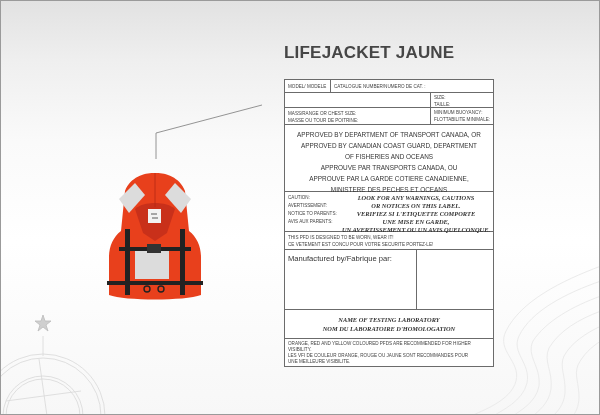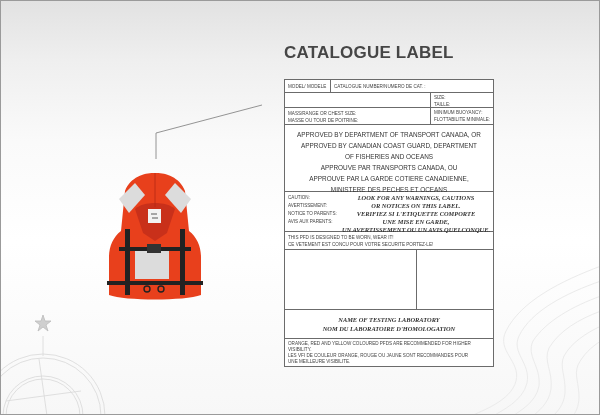--- a/index.html
+++ b/index.html
@@ -66,21 +66,21 @@
     <rect x="75" y="58" width="5" height="66" fill="#222"></rect>
     <rect x="14" y="76" width="72" height="4" fill="#222"></rect>
     <rect x="42" y="73" width="14" height="9" fill="#333"></rect>
     <rect x="2" y="110" width="96" height="4" fill="#222"></rect>
     <circle cx="42" cy="118" r="3" fill="none" stroke="#222" stroke-width="1.4"></circle>
     <circle cx="56" cy="118" r="3" fill="none" stroke="#222" stroke-width="1.4"></circle>
 
     <line x1="50" y1="2" x2="50" y2="36" stroke="#b52a14" stroke-width="0.8"></line>
   </svg>
 
-  <div class="title">CATALOGUE LABEL</div>
+  <div class="title">LIFEJACKET JAUNE</div>
 
   <div class="label">
 
     <div class="row" style="top:0;height:13px;">
       <div class="cell tiny" style="left:3px;width:42px;padding-top:3px;">MODEL/ MODELE</div>
       <div class="cell tiny vdiv" style="left:45px;right:0;padding:3px 0 0 3px;">CATALOGUE NUMBER/NUMERO DE CAT. :</div>
     </div>
 
     <div class="row" style="top:13px;height:15px;">
       <div class="cell tiny vdiv" style="left:145px;right:0;padding:1px 0 0 3px;">
@@ -124,20 +124,21 @@
         <div>UN AVERTISSEMENT OU UN AVIS QUELCONQUE.</div>
       </div>
     </div>
 
     <div class="row tiny" style="top:152px;height:18px;padding:2px 0 0 3px;">
       <div>THIS PFD IS DESIGNED TO BE WORN, WEAR IT!</div>
       <div>CE VETEMENT EST CONCU POUR VOTRE SECURITE PORTEZ-LE!</div>
     </div>
 
     <div class="row" style="top:170px;height:60px;">
+      <div class="cell mfg" style="left:0;width:131px;">Manufactured by/Fabrique par:</div>
       <div class="cell vdiv" style="left:131px;right:0;"></div>
     </div>
 
     <div class="row lab" style="top:230px;height:29px;">
       <div>NAME OF TESTING LABORATORY</div>
       <div>NOM DU LABORATOIRE D'HOMOLOGATION</div>
     </div>
 
     <div class="row tiny" style="top:259px;height:27px;border-bottom:none;padding:2px 0 0 3px;line-height:6px;">
       <div>ORANGE, RED AND YELLOW COLOURED PFDS ARE RECOMMENDED FOR HIGHER</div>

